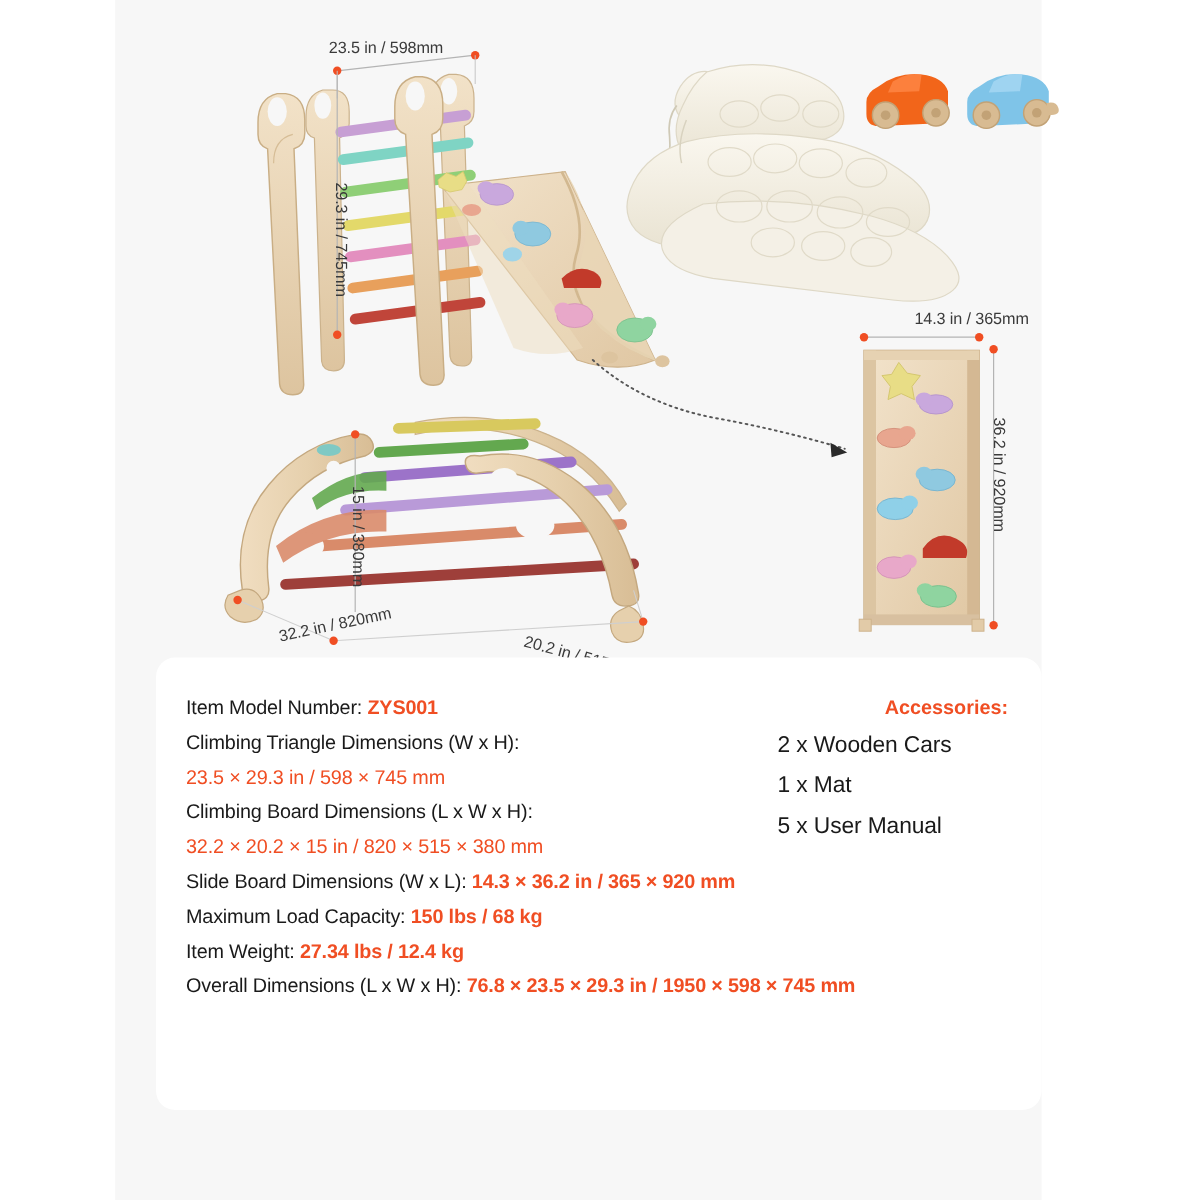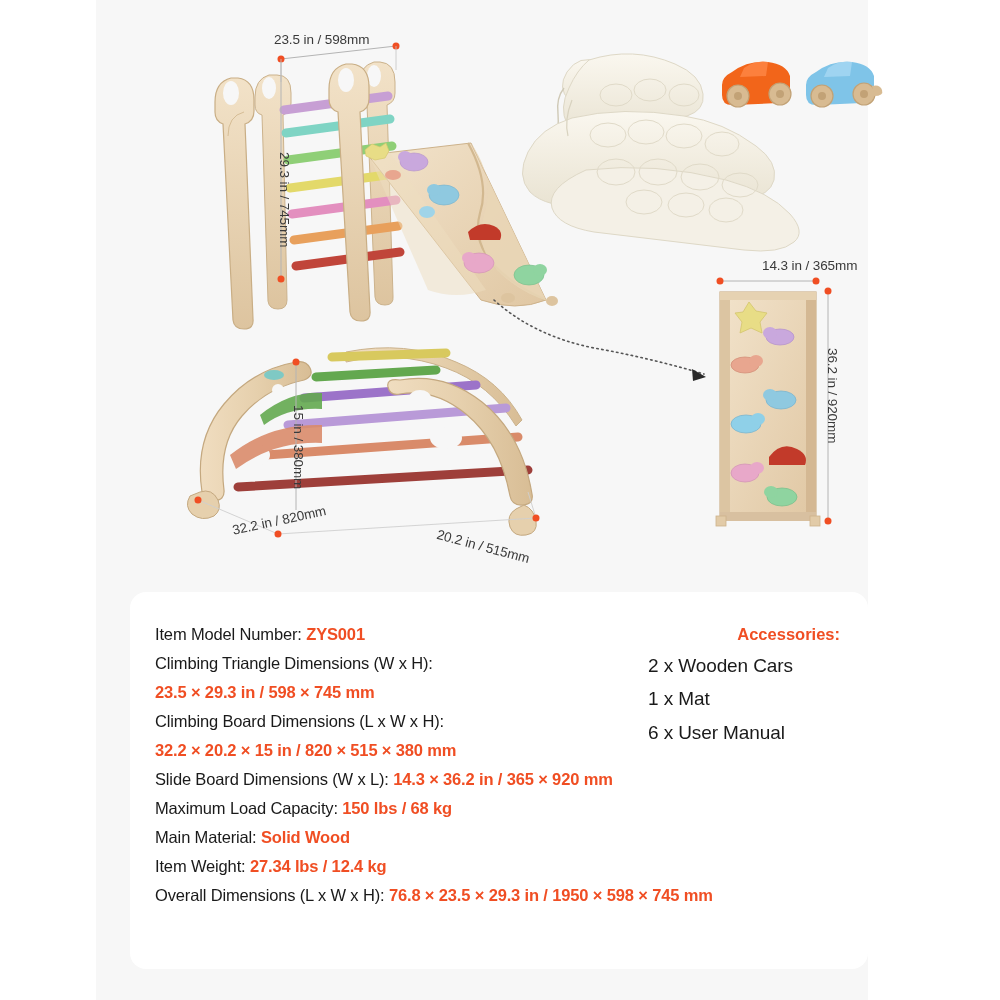--- a/index.html
+++ b/index.html
@@ -38,21 +38,21 @@
     white-space: nowrap;
     letter-spacing: -0.1px;
   }
   .rot90 { transform-origin: 0 0; transform: rotate(90deg); }
   .rot-ang1 { transform-origin: 0 0; transform: rotate(-12deg); }
   .rot-ang2 { transform-origin: 0 0; transform: rotate(15deg); }
 
   
   .spec-card {
     position: absolute;
-    left: 130px; top: 592px;
+    left: 130px; top: 548px;
     width: 738px; height: 377px;
     background: #ffffff;
     border-radius: 16px;
     box-sizing: border-box;
     padding: 28px 0 0 0;
   }
   .spec-cols { display: flex; }
   .spec-left { width: 510px; padding-left: 25px; box-sizing: border-box; }
   .spec-right { width: 200px; padding-left: 8px; box-sizing: border-box; }
 
@@ -62,21 +62,21 @@
     line-height: 1.76;
     white-space: nowrap;
     letter-spacing: -0.15px;
   }
   .spec-line .v {
     color: #f04e23;
     font-weight: bold;
   }
   .spec-line.full-accent {
     color: #f04e23;
-    font-weight: bold;
+    font-weight: normal;
   }
   .acc-title {
     font-size: 16.5px;
     color: #f04e23;
     font-weight: bold;
     line-height: 1.76;
     white-space: nowrap;
     text-align: right;
   }
   .acc-item {
@@ -337,35 +337,32 @@
 
         <div class="spec-line">
           <span>Slide Board Dimensions (W x L): </span><span class="v">14.3 × 36.2 in / 365 × 920 mm</span>
         </div>
 
         <div class="spec-line">
           <span>Maximum Load Capacity: </span><span class="v">150 lbs / 68 kg</span>
         </div>
 
 
-        <div class="spec-line">
-          <span>Main Material: </span><span class="v">Solid Wood</span>
-        </div>
 
         <div class="spec-line">
           <span>Item Weight: </span><span class="v">27.34 lbs / 12.4 kg</span>
         </div>
 
         <div class="spec-line">
           <span>Overall Dimensions (L x W x H): </span><span class="v">76.8 × 23.5 × 29.3 in / 1950 × 598 × 745 mm</span>
         </div>
       </div>
 
       <div class="spec-right">
         <div class="acc-title">Accessories:</div>
         <div class="acc-item">2 x Wooden Cars</div>
         <div class="acc-item">1 x Mat</div>
-        <div class="acc-item">6 x User Manual</div>
+        <div class="acc-item">5 x User Manual</div>
       </div>
     </div>
   </div>
 
 </div>
 
 </body></html>

